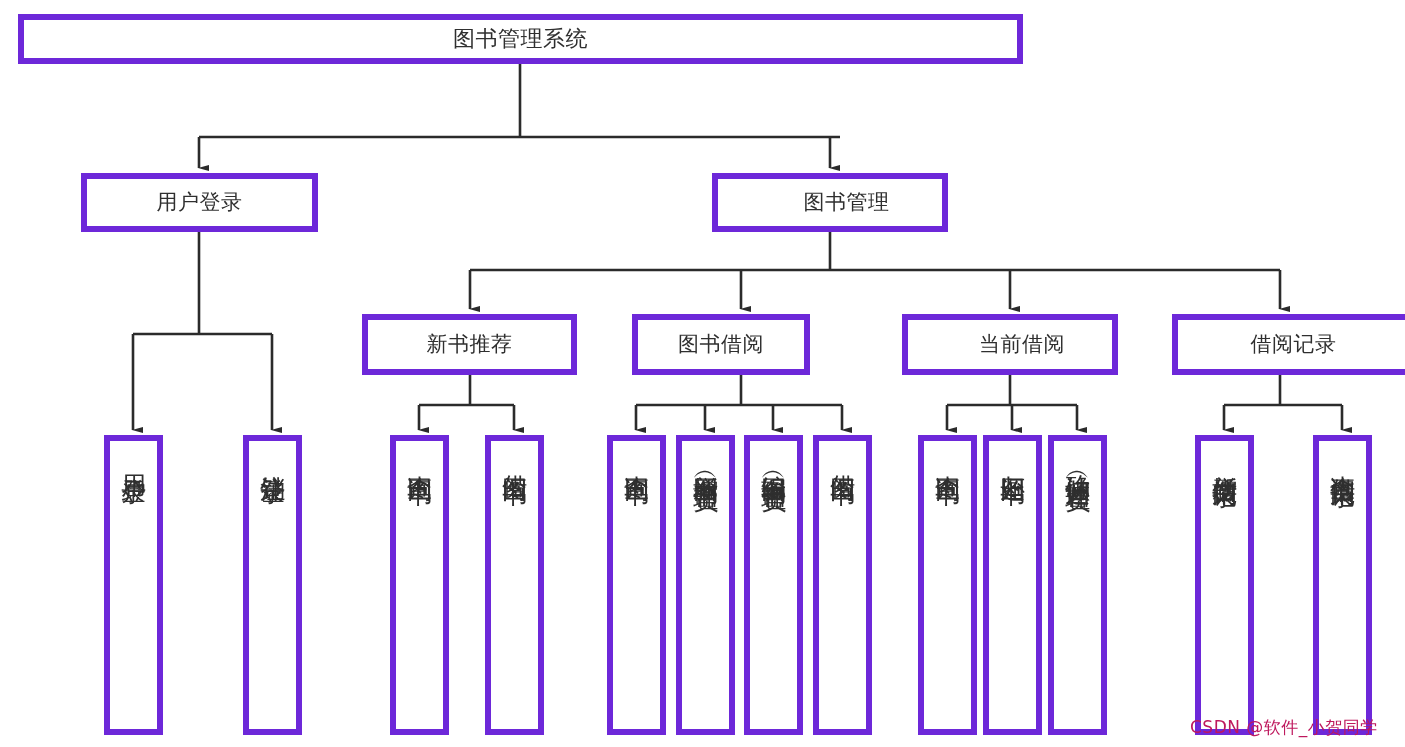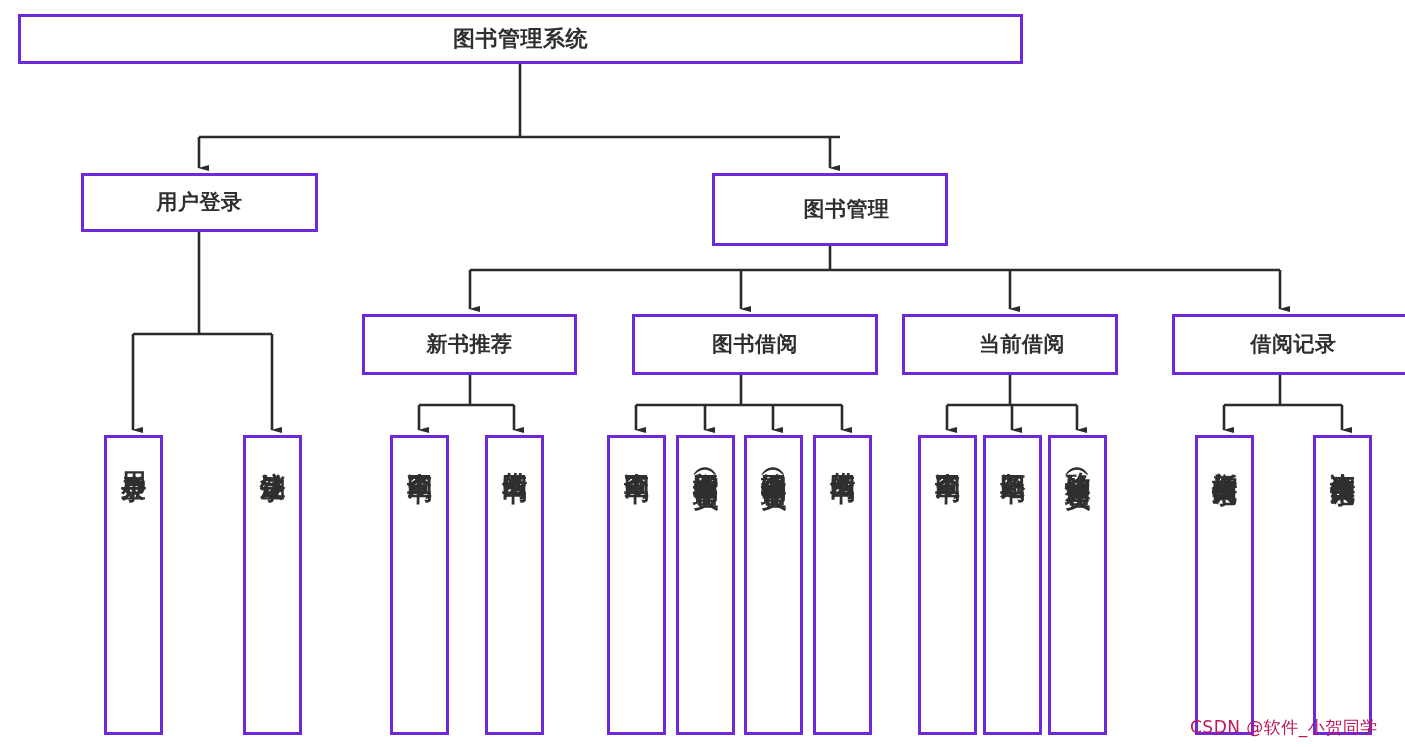--- a/index.html
+++ b/index.html
@@ -10,26 +10,25 @@
     overflow:hidden;
     position:relative;
   }
   #stage{position:absolute;left:0;top:0;width:1405px;height:747px;}
   svg.links{position:absolute;left:0;top:0;width:1405px;height:747px;pointer-events:none;}
 
   .node{
     position:absolute;
     box-sizing:border-box;
     background:#ffffff;
-    border:3px solid #6d28d9;
+    border:6px solid #6d28d9;
     display:flex;
     align-items:center;
     justify-content:center;
     color:#2f2f2f;
-    font-weight:bold;
   }
   .node .lbl{
     display:block;
     text-align:center;
     line-height:1.12;
     letter-spacing:0.5px;
     white-space:nowrap;
   }
   .node.h .lbl{font-size:21px;}
   .node.root .lbl{font-size:22px;}
@@ -110,28 +109,28 @@
     </g>
   </svg>
 
   <div class="node root h" style="left:18px;top:14px;width:1005px;height:50px;">
     <span class="lbl">图书管理系统</span>
   </div>
 
   <div class="node h" style="left:81px;top:173px;width:237px;height:59px;">
     <span class="lbl">用户登录</span>
   </div>
-  <div class="node h" style="left:712px;top:173px;width:236px;height:73px;padding-left:33px;">
+  <div class="node h" style="left:712px;top:173px;width:236px;height:59px;padding-left:33px;">
     <span class="lbl">图书管理</span>
   </div>
 
   <div class="node h" style="left:362px;top:314px;width:215px;height:61px;">
     <span class="lbl">新书推荐</span>
   </div>
-  <div class="node h" style="left:632px;top:314px;width:246px;height:61px;">
+  <div class="node h" style="left:632px;top:314px;width:178px;height:61px;">
     <span class="lbl">图书借阅</span>
   </div>
   <div class="node h" style="left:902px;top:314px;width:216px;height:61px;padding-left:24px;">
     <span class="lbl">当前借阅</span>
   </div>
   <div class="node h" style="left:1172px;top:314px;width:243px;height:61px;">
     <span class="lbl">借阅记录</span>
   </div>
 
   <div class="node v" style="left:104px;top:435px;width:59px;height:300px;">

